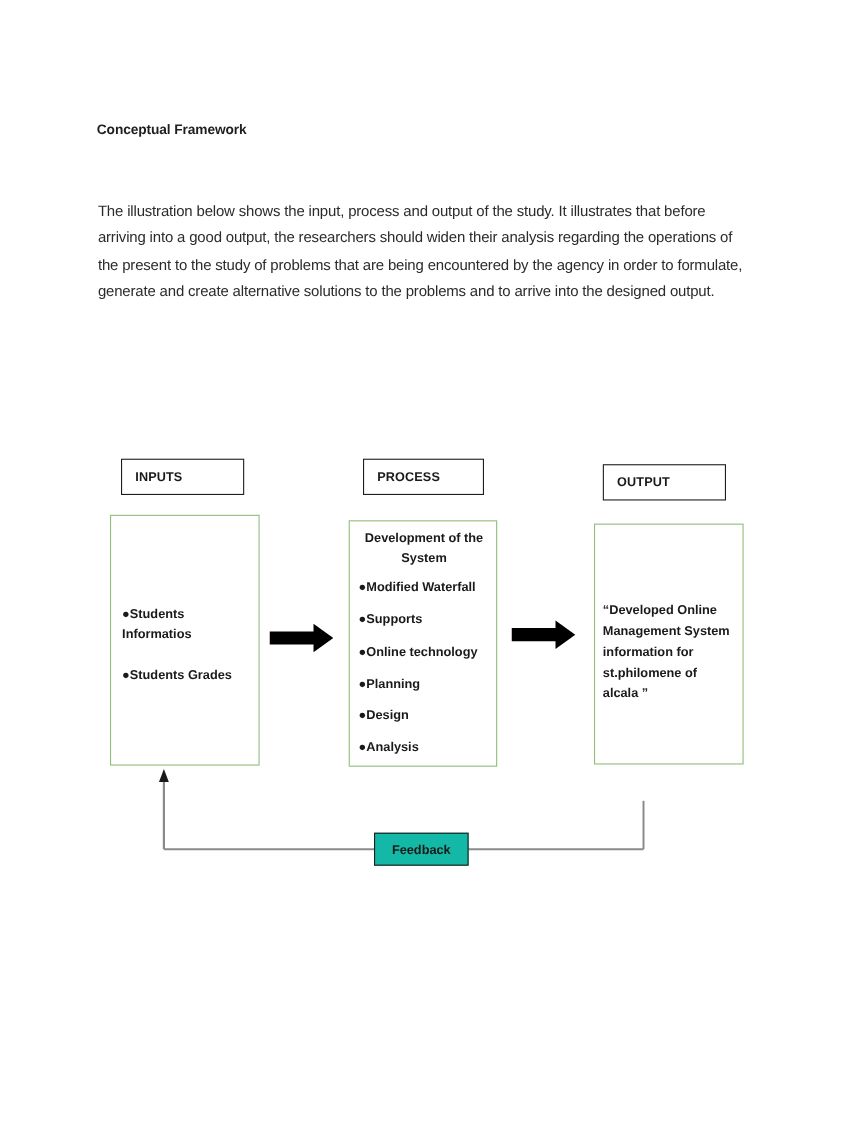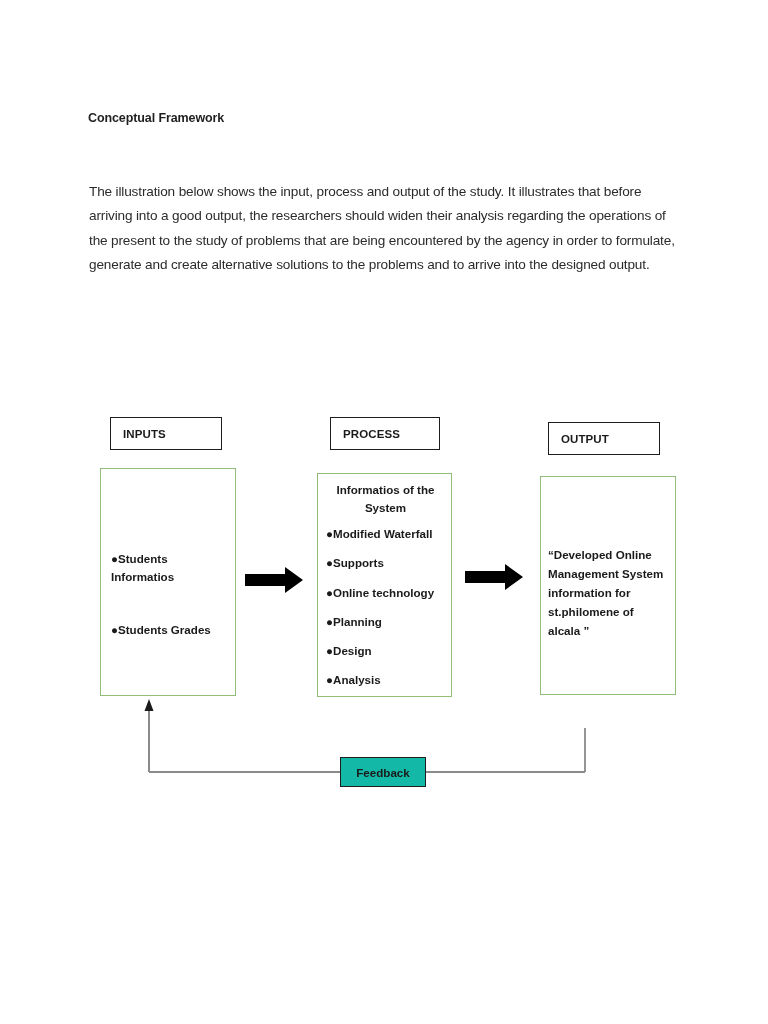--- a/index.html
+++ b/index.html
@@ -80,21 +80,21 @@
   #inputs-list {
     position: absolute;
     left: 10px;
     top: 81px;
     width: 120px;
     font-size: 11.6px;
     font-weight: bold;
     line-height: 18px;
     color: #1a1a1a;
   }
-  #inputs-list .li { margin-bottom: 35px; }
+  #inputs-list .li { margin-bottom: 19px; }
   #inputs-list .li:last-child { margin-bottom: 0; }
 
   
   #process-heading {
     position: absolute;
     left: 6px;
     top: 7px;
     width: 123px;
     text-align: center;
     font-size: 11.6px;
@@ -181,21 +181,21 @@
   </div>
 
   <div class="content-box" id="box-inputs">
     <div id="inputs-list">
       <div class="li">●Students Informatios</div>
       <div class="li">●Students Grades</div>
     </div>
   </div>
 
   <div class="content-box" id="box-process">
-    <div id="process-heading">Informatios of the System</div>
+    <div id="process-heading">Development of the System</div>
     <div id="process-list">
       <div class="li">●Modified Waterfall</div>
       <div class="li">●Supports</div>
       <div class="li">●Online technology</div>
       <div class="li">●Planning</div>
       <div class="li">●Design</div>
       <div class="li">●Analysis</div>
     </div>
   </div>
 

